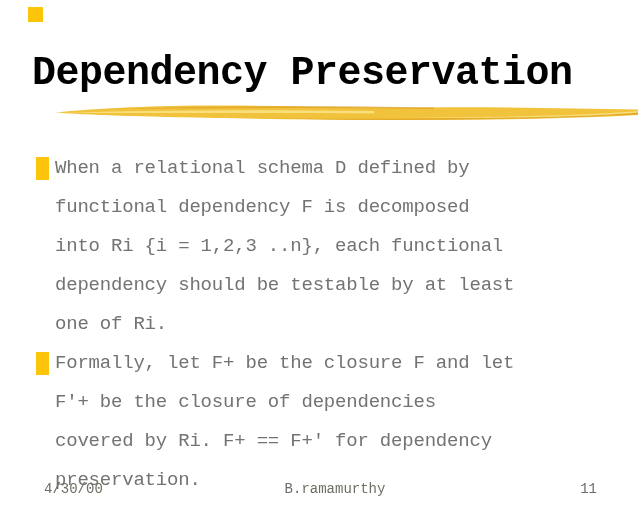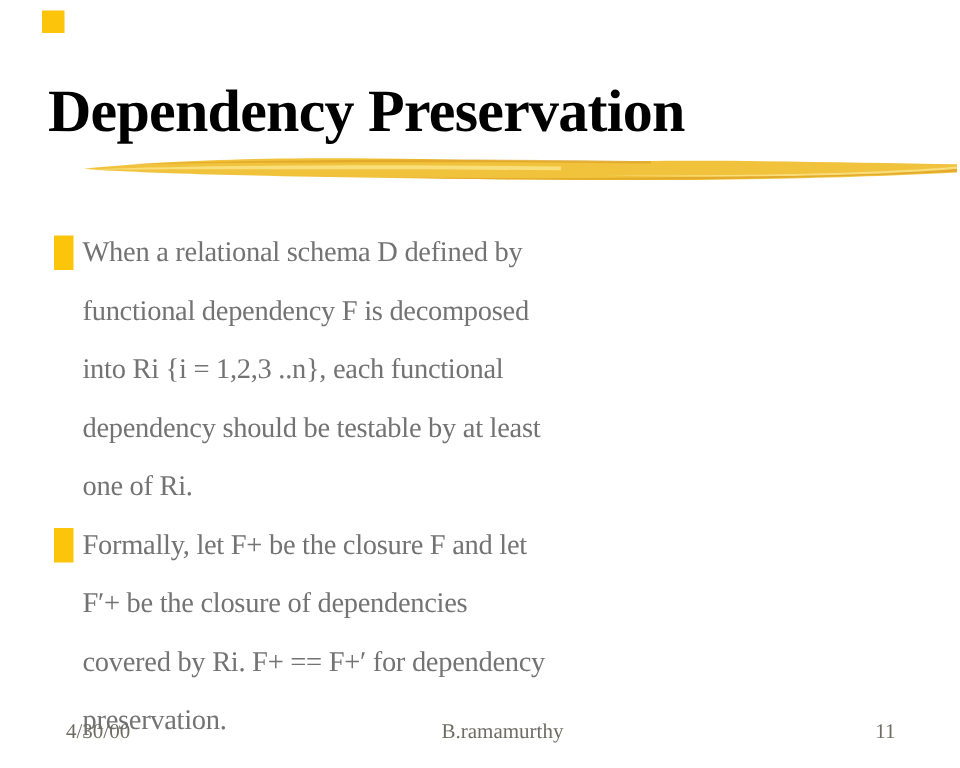--- a/index.html
+++ b/index.html
@@ -1,21 +1,21 @@
 <!DOCTYPE html>
 <html style="--gold: #FCC40A; --brush-main: #F1C33C; --brush-dark: #DDA125; --brush-light: #FAE183; --footer: #6E6C63;"><head>
 <meta charset="utf-8">
 <style>
   html,body{margin:0;padding:0;background:#ffffff;}
   .slide{
     position:relative;
     width:640px;height:512px;
     background:#ffffff;
     overflow:hidden;
-    font-family:Liberation Serif, serif;
+    font-family:Liberation Mono, monospace;
   }
   .corner-sq{
     position:absolute;left:28px;top:7px;
     width:15px;height:15px;
     background:var(--gold,#FCC40A);
   }
   .title{
     position:absolute;left:32px;top:54px;
     margin:0;
     font-size:40px;line-height:40px;

